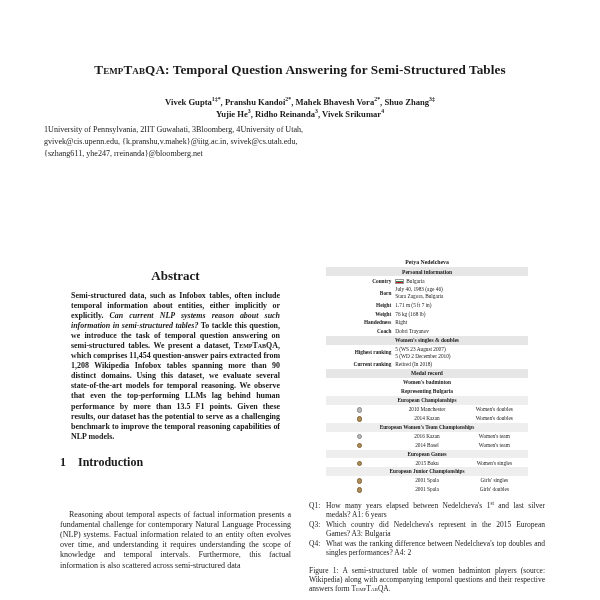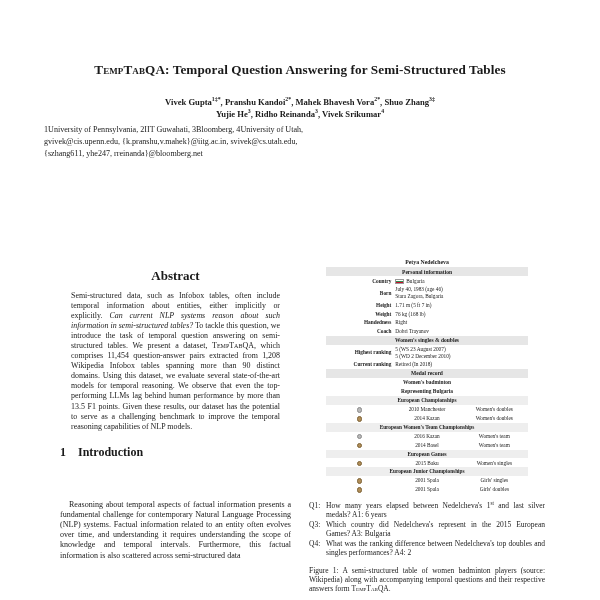--- a/index.html
+++ b/index.html
@@ -60,21 +60,21 @@
   }
   p.body{
     margin:0 0 0 0;
     font-size:8.05px;
     line-height:1.265;
     text-align:justify;
     text-justify:inter-word;
     hyphens:auto;
   }
   p.body.indent{text-indent:9px;margin-top:40px;}
-  .abs-wrap{padding:0 11px;}
+  .abs-wrap{padding:0 11px;font-weight:bold;}
   .abs-wrap p.body{font-size:7.95px;}
   i{font-style:italic;}
 
   .sec-head{
     font-size:12px;
     font-weight:bold;
     margin:13px 0 7px 0;
   }
   .sec-head .num{display:inline-block;width:18px;}
 

